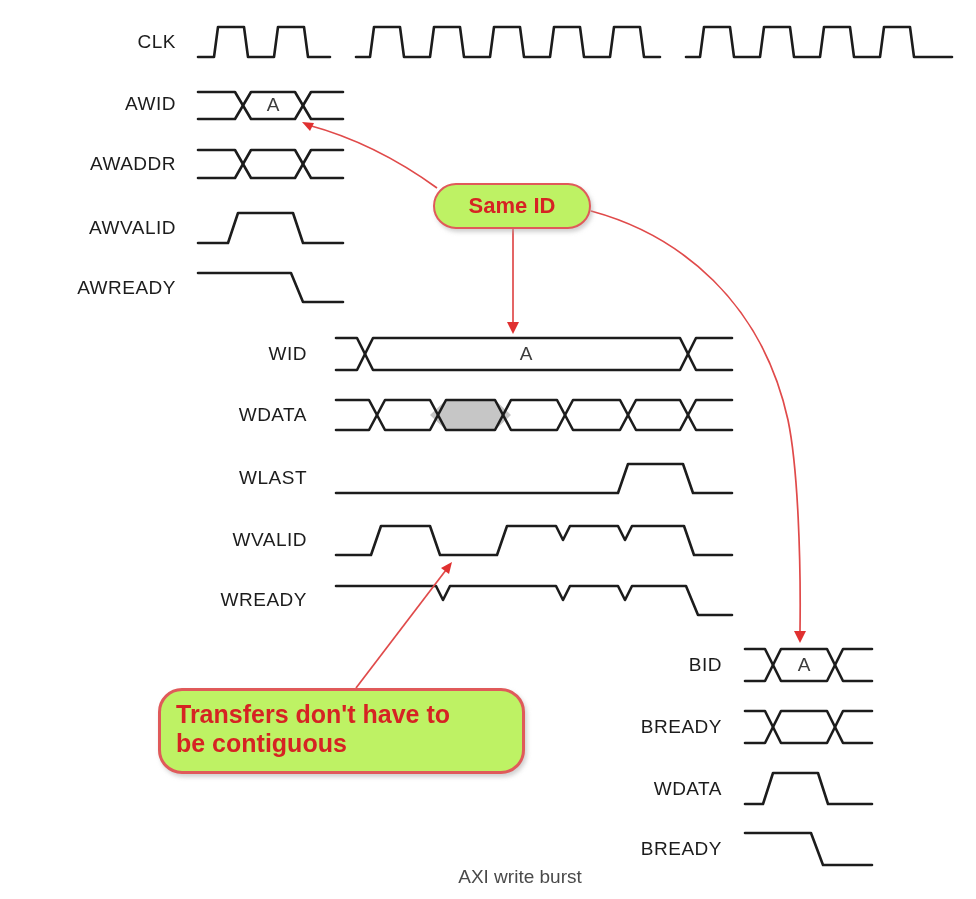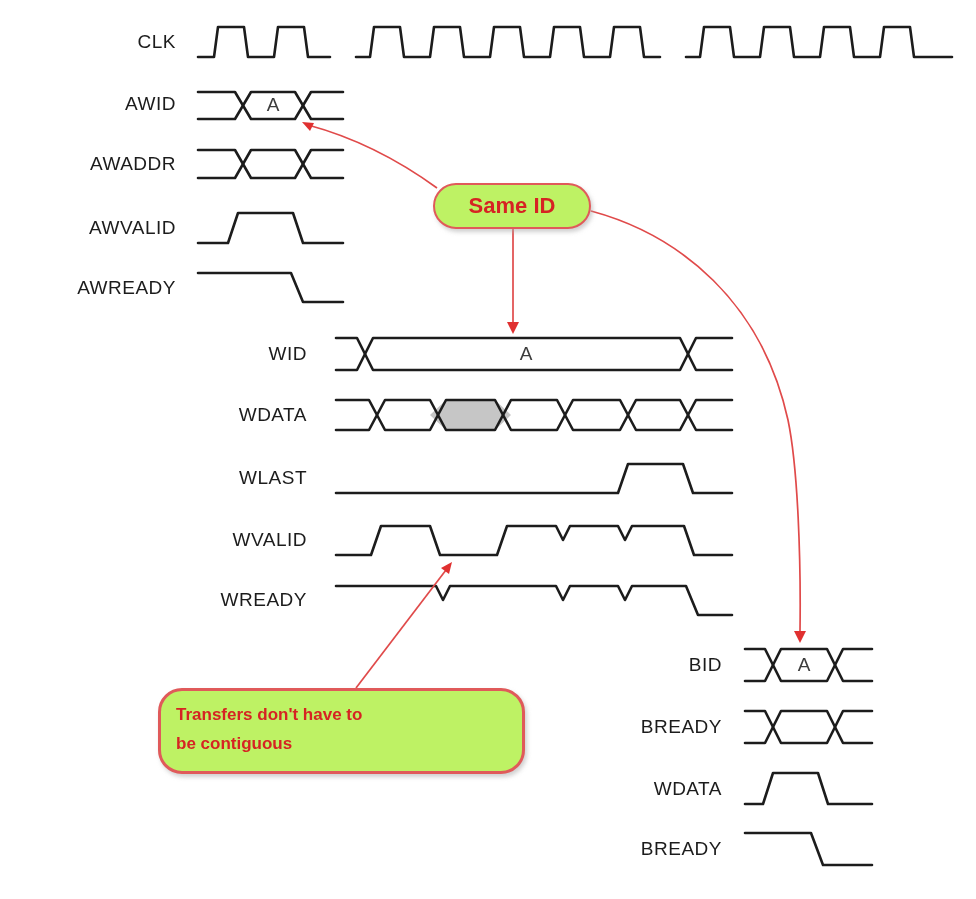--- a/index.html
+++ b/index.html
@@ -40,21 +40,21 @@
     left:433px;top:183px;width:158px;height:46px;
     border-radius:23px;
     border-width:2.5px;
     display:flex;align-items:center;justify-content:center;
     font-size:22px;
   }
   .callout.box{
     left:158px;top:688px;width:367px;height:86px;
     border-radius:24px;
     padding:9px 10px 0 15px;
-    font-size:17px;
+    font-size:25px;
     line-height:29px;
   }
   .caption{
     position:absolute;
     left:320px;top:877px;width:400px;
     transform:translateY(-50%);
     text-align:center;
     font-size:19px;
     color:#4a4a4a;
   }
@@ -176,14 +176,15 @@
 
   <div class="callout pill">
     <span>Same ID</span>
   </div>
 
   <div class="callout box">
     <div>Transfers don't have to</div>
     <div>be contiguous</div>
   </div>
 
+  <div class="caption">AXI write burst</div>
 
 </div>
 
 </body></html>

